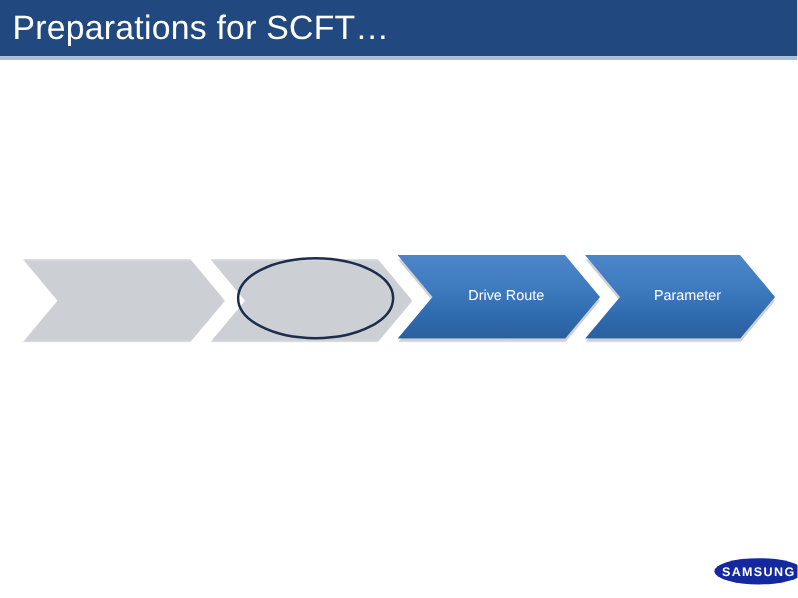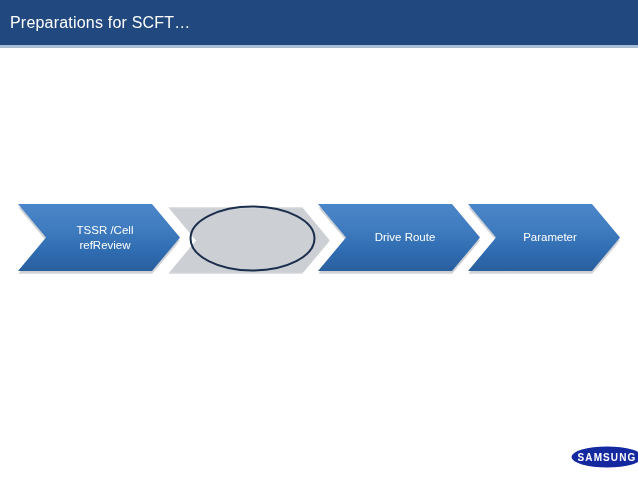--- a/index.html
+++ b/index.html
@@ -39,21 +39,21 @@
     left: 0;
     top: 45px;
     width: 638px;
     height: 3px;
     background: #a8bed3;
   }
   .title-text {
     position: absolute;
     left: 10px;
     top: 6px;
-    font-size: 16px;
+    font-size: 27px;
     line-height: 33px;
     color: #ffffff;
     font-weight: 400;
     letter-spacing: 0.2px;
     white-space: nowrap;
   }
 
   
   .flow {
     position: absolute;
@@ -150,24 +150,20 @@
 
     <div class="chevron chev-4">
       <span class="chevron-label">Parameter</span>
     </div>
 
     <div class="chevron chev-3">
       <span class="chevron-label">Drive Route</span>
     </div>
 
 
-    <div class="chevron chev-1">
-      <span class="chevron-label">TSSR /Cell
-refReview</span>
-    </div>
 
   </div>
 
   <svg class="annotation-ellipse" viewBox="0 0 127 67">
     <ellipse cx="63.5" cy="33.5" rx="62" ry="32"></ellipse>
   </svg>
 
   <div class="samsung-logo">
     <svg viewBox="0 0 72 24" width="72" height="24">
       <ellipse cx="36" cy="12" rx="35.5" ry="10.5" fill="#1428a0"></ellipse>

